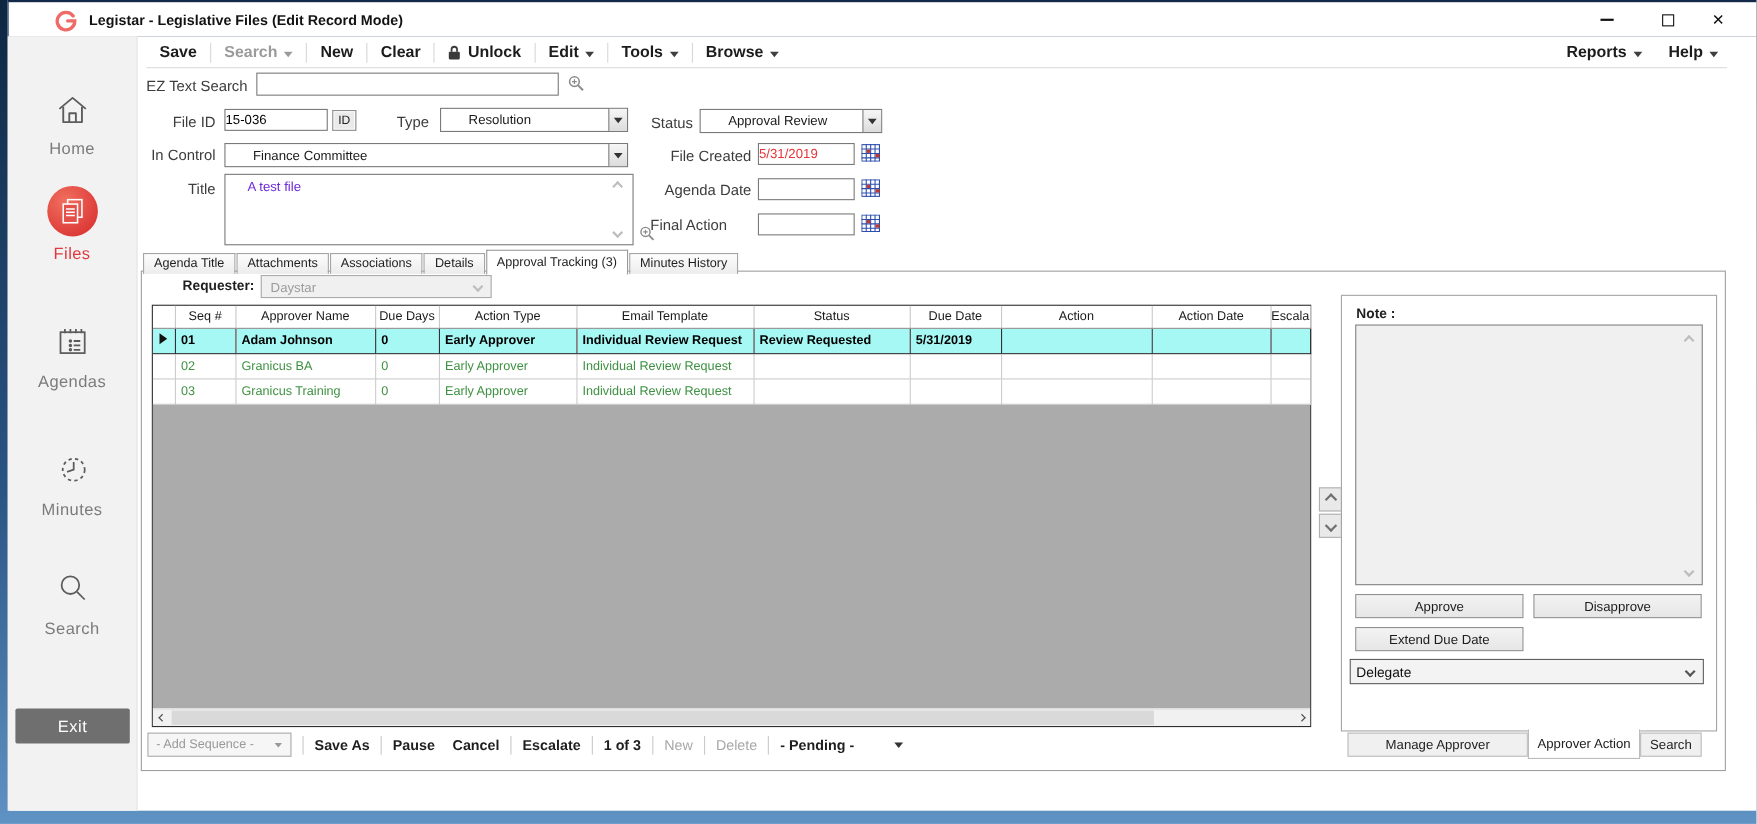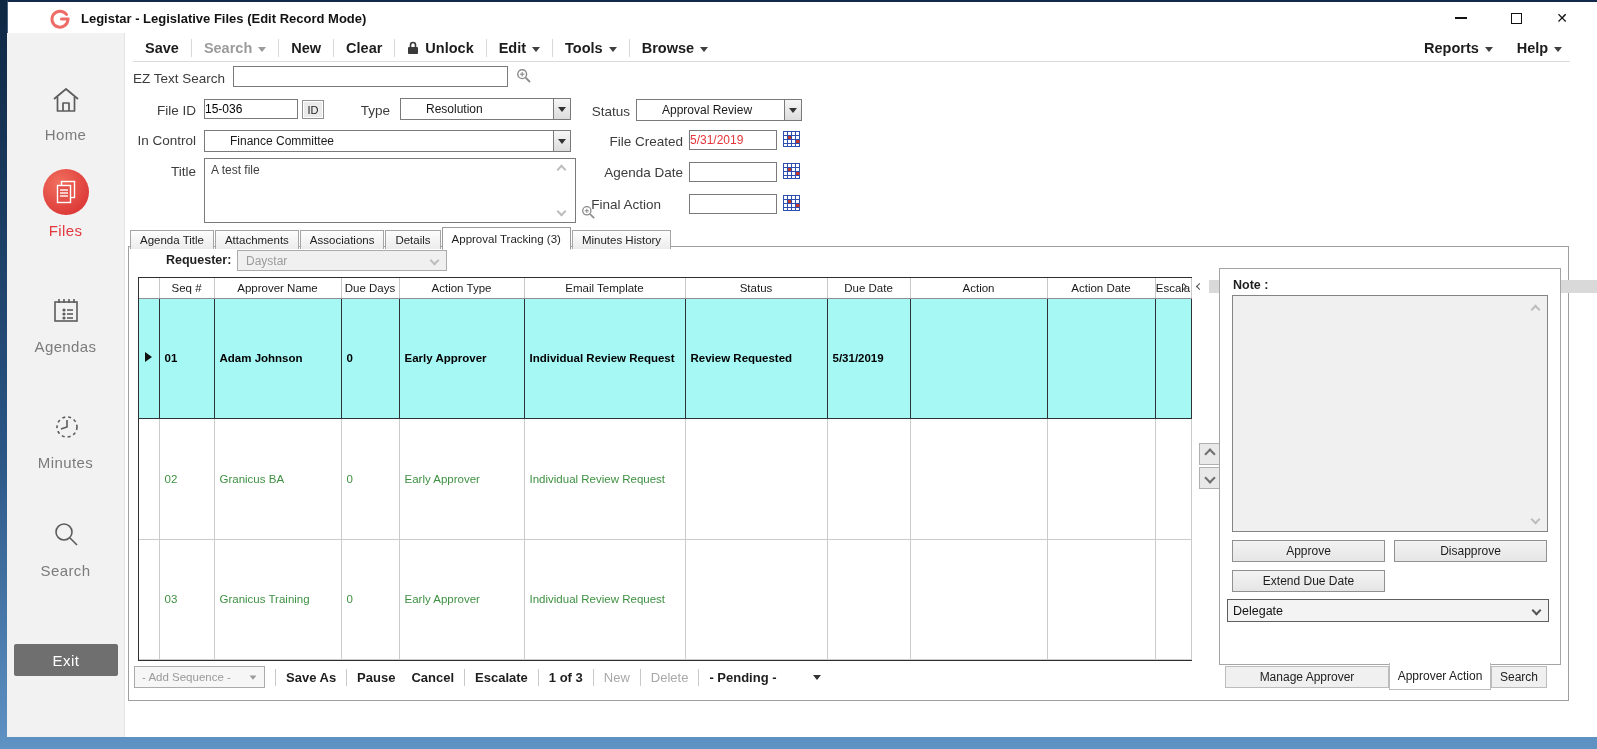--- a/index.html
+++ b/index.html
@@ -41,39 +41,39 @@
   .tb { position:absolute; border:1px solid #7a7a7a; background:#fff; font-family:"Liberation Sans",sans-serif; font-size:12px; padding:1px 0; }
   .tb.red { color:#e5343a; }
   .combo { position:absolute; border:1px solid #7a7a7a; background:#fff; font-size:12px; display:flex; align-items:center;padding-left:20px; }
   .combo .cval { flex:1; padding-left:5px; color:#1a1a1a; white-space:nowrap; overflow:hidden; }
   .combo .cbtn { width:17px; align-self:stretch; border-left:1px solid #7a7a7a;
                  background:linear-gradient(#f6f6f6,#dcdcdc); display:flex; align-items:center; justify-content:center; }
   .tri { width:0; height:0; border-left:4px solid transparent; border-right:4px solid transparent; border-top:5px solid #333; }
   .idbtn { position:absolute; border:1px solid #8f8f8f; background:#eaeaea; font-size:11px; color:#222;
            display:flex; align-items:center; justify-content:center; box-shadow:inset 0 0 0 1px #fff; }
   .iconbtn { position:absolute; display:flex; align-items:center; justify-content:center; }
-  .textarea-box { position:absolute; border:1px solid #7a7a7a; background:#fff; font-size:12px; color:#404040; padding:4px 6px; }
+  .textarea-box { position:absolute; border:1px solid #7a7a7a; background:#fff; font-size:12px; color:#6d28d9; padding:4px 20px; }
   .chv { display:inline-block; width:7px; height:7px; border-right:2px solid #bdbdbd; border-bottom:2px solid #bdbdbd; }
   .chv.up { transform:rotate(-135deg); } .chv.down { transform:rotate(45deg); }
   .chv.left { transform:rotate(135deg); } .chv.right { transform:rotate(-45deg); }
   .ta-chev { position:absolute; }
   
   .tabstrip { position:absolute; left:130px; top:226px; height:23px; display:flex; align-items:flex-end; z-index:5; }
   .tab { height:19px; background:linear-gradient(#fdfdfd,#ececec); border:1px solid #a5a5a5; border-bottom:none;
          font-size:11.5px; color:#1e1e1e; padding:0 9px; display:flex; align-items:center; margin-right:1px; white-space:nowrap; }
   .tab.active { height:23px; background:#fff; border:1px solid #9a9a9a; border-bottom:1px solid #fff; margin-bottom:-1px; }
   .bigpanel { position:absolute; left:128px; top:246px; width:1441px; height:455px; border:1px solid #9f9f9f; background:#fff; z-index:1; }
   
   .req-label { position:absolute; left:166px; top:253px; font-size:12.5px; font-weight:700; color:#1f1f1f; z-index:2; }
   .req-combo { position:absolute; left:237px; top:250px; width:210px; height:21px; background:#f0f0f0; border:1px solid #ababab;
                display:flex; align-items:center; justify-content:space-between; padding:0 8px; z-index:2; }
   .req-combo .cval { font-size:12px; color:#9b9b9b; }
   
   .gridwrap { position:absolute; left:138px; top:277px; width:1054px; height:384px; border:1px solid #2e2e2e;
-              display:flex; background:#fff; z-index:2; }
+              display:flex; flex-direction:column; background:#fff; z-index:2; }
   table.grid { border-collapse:collapse; table-layout:fixed; width:100%; }
   table.grid th { height:20px; font-size:11.5px; font-weight:400; color:#1a1a1a; background:#fff; text-align:center;
                   border-right:1px solid #c9c9c9; border-bottom:1px solid #8f8f8f; overflow:hidden; white-space:nowrap; }
   table.grid td { height:23px; font-size:11.5px; padding:0 5px; overflow:hidden; white-space:nowrap; }
   tr.norm td { color:#3e9142; border-right:1px solid #cccccc; border-bottom:1px solid #cccccc; background:#fff; }
   tr.selrow td { color:#000; font-weight:700; background:#a6f8f5; border-right:1px solid #2e3436; border-bottom:1px solid #2e3436; }
   td.selcell, th.selcell { padding:0; text-align:center; }
   .rowarrow { width:0; height:0; border-top:5px solid transparent; border-bottom:5px solid transparent; border-left:7px solid #111; display:inline-block; }
   .gridfiller { flex:1; background:#ababab; }
   .hscroll { height:16px; background:#f1f1f1; border-top:1px solid #dadada; position:relative; }

